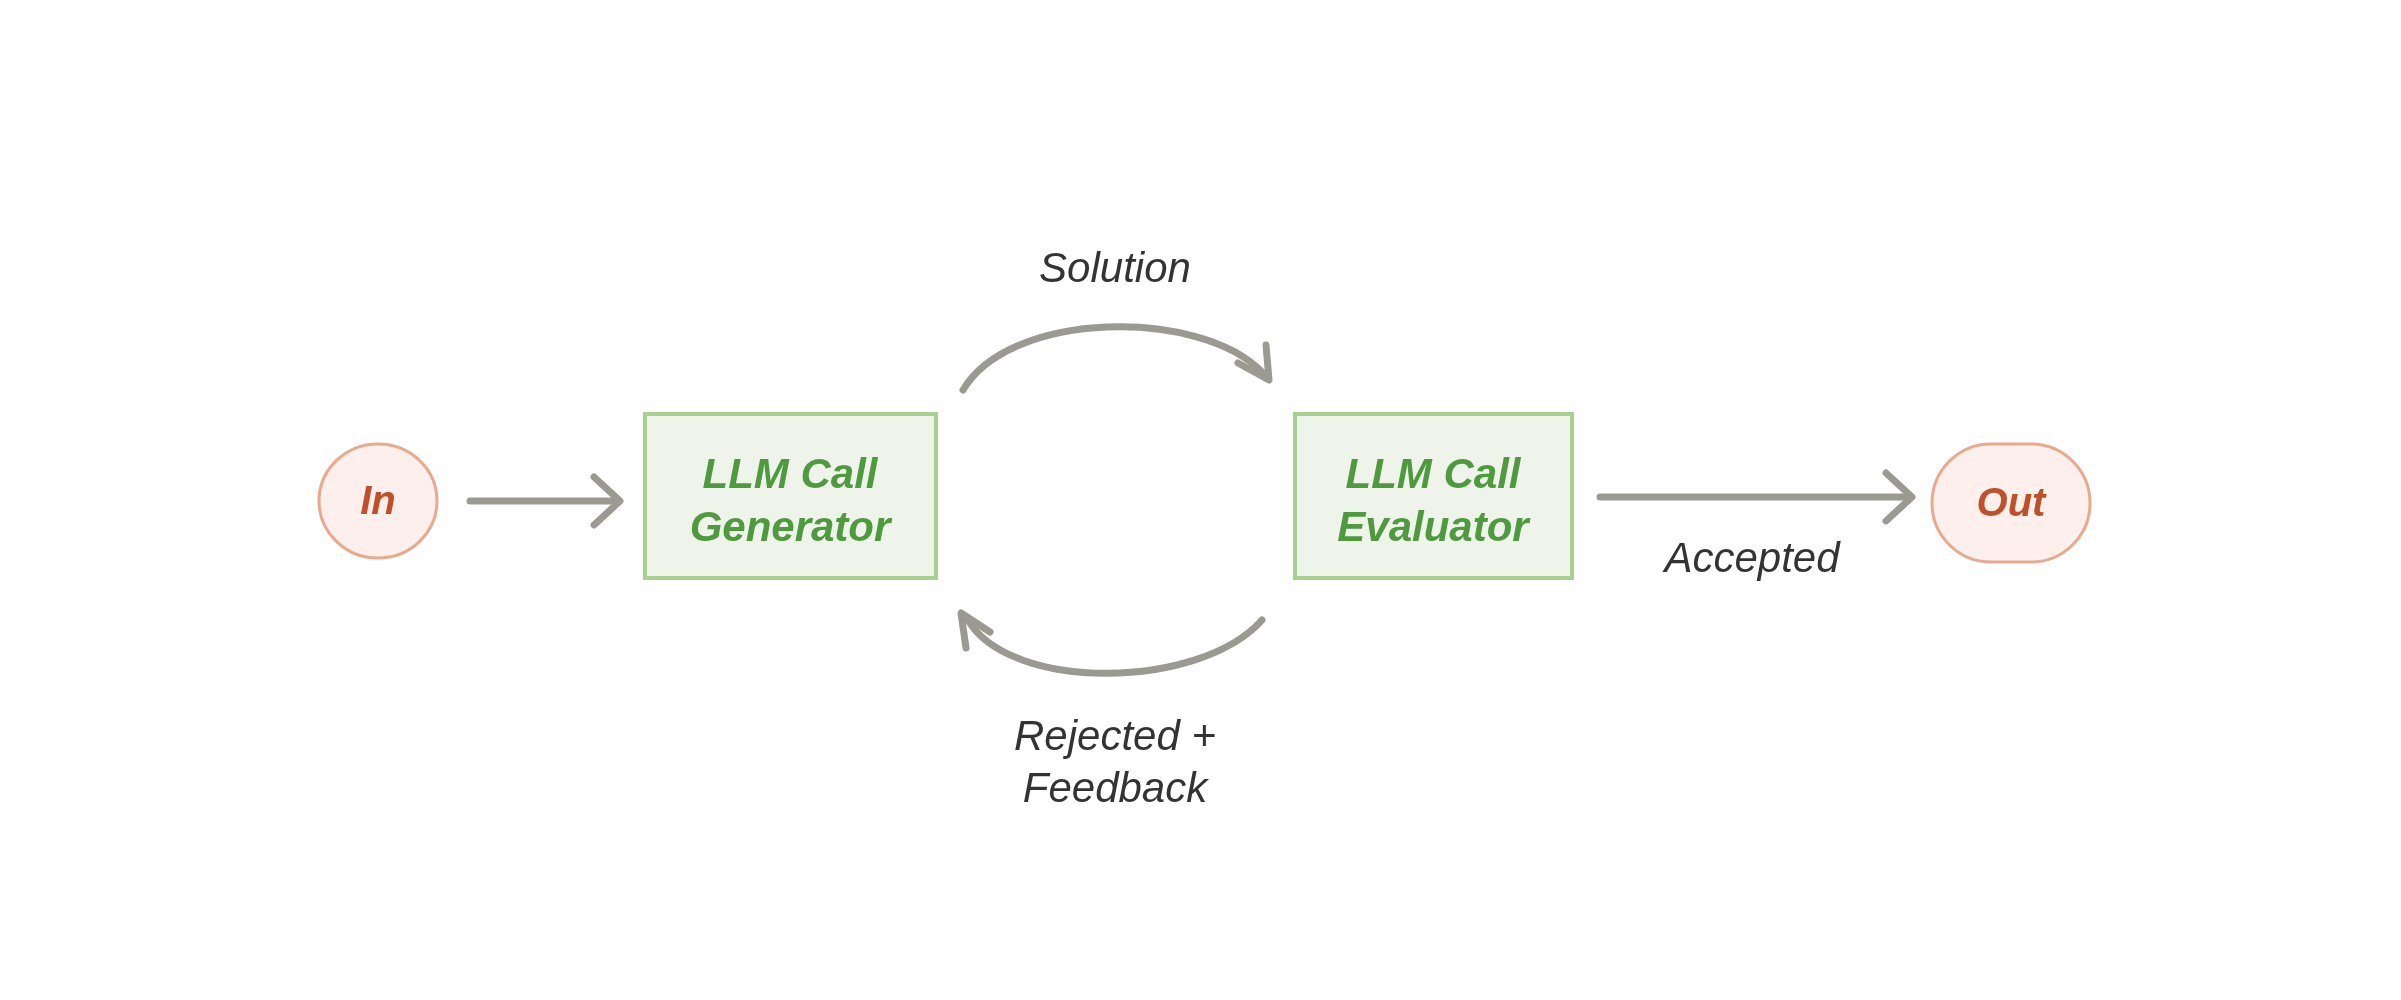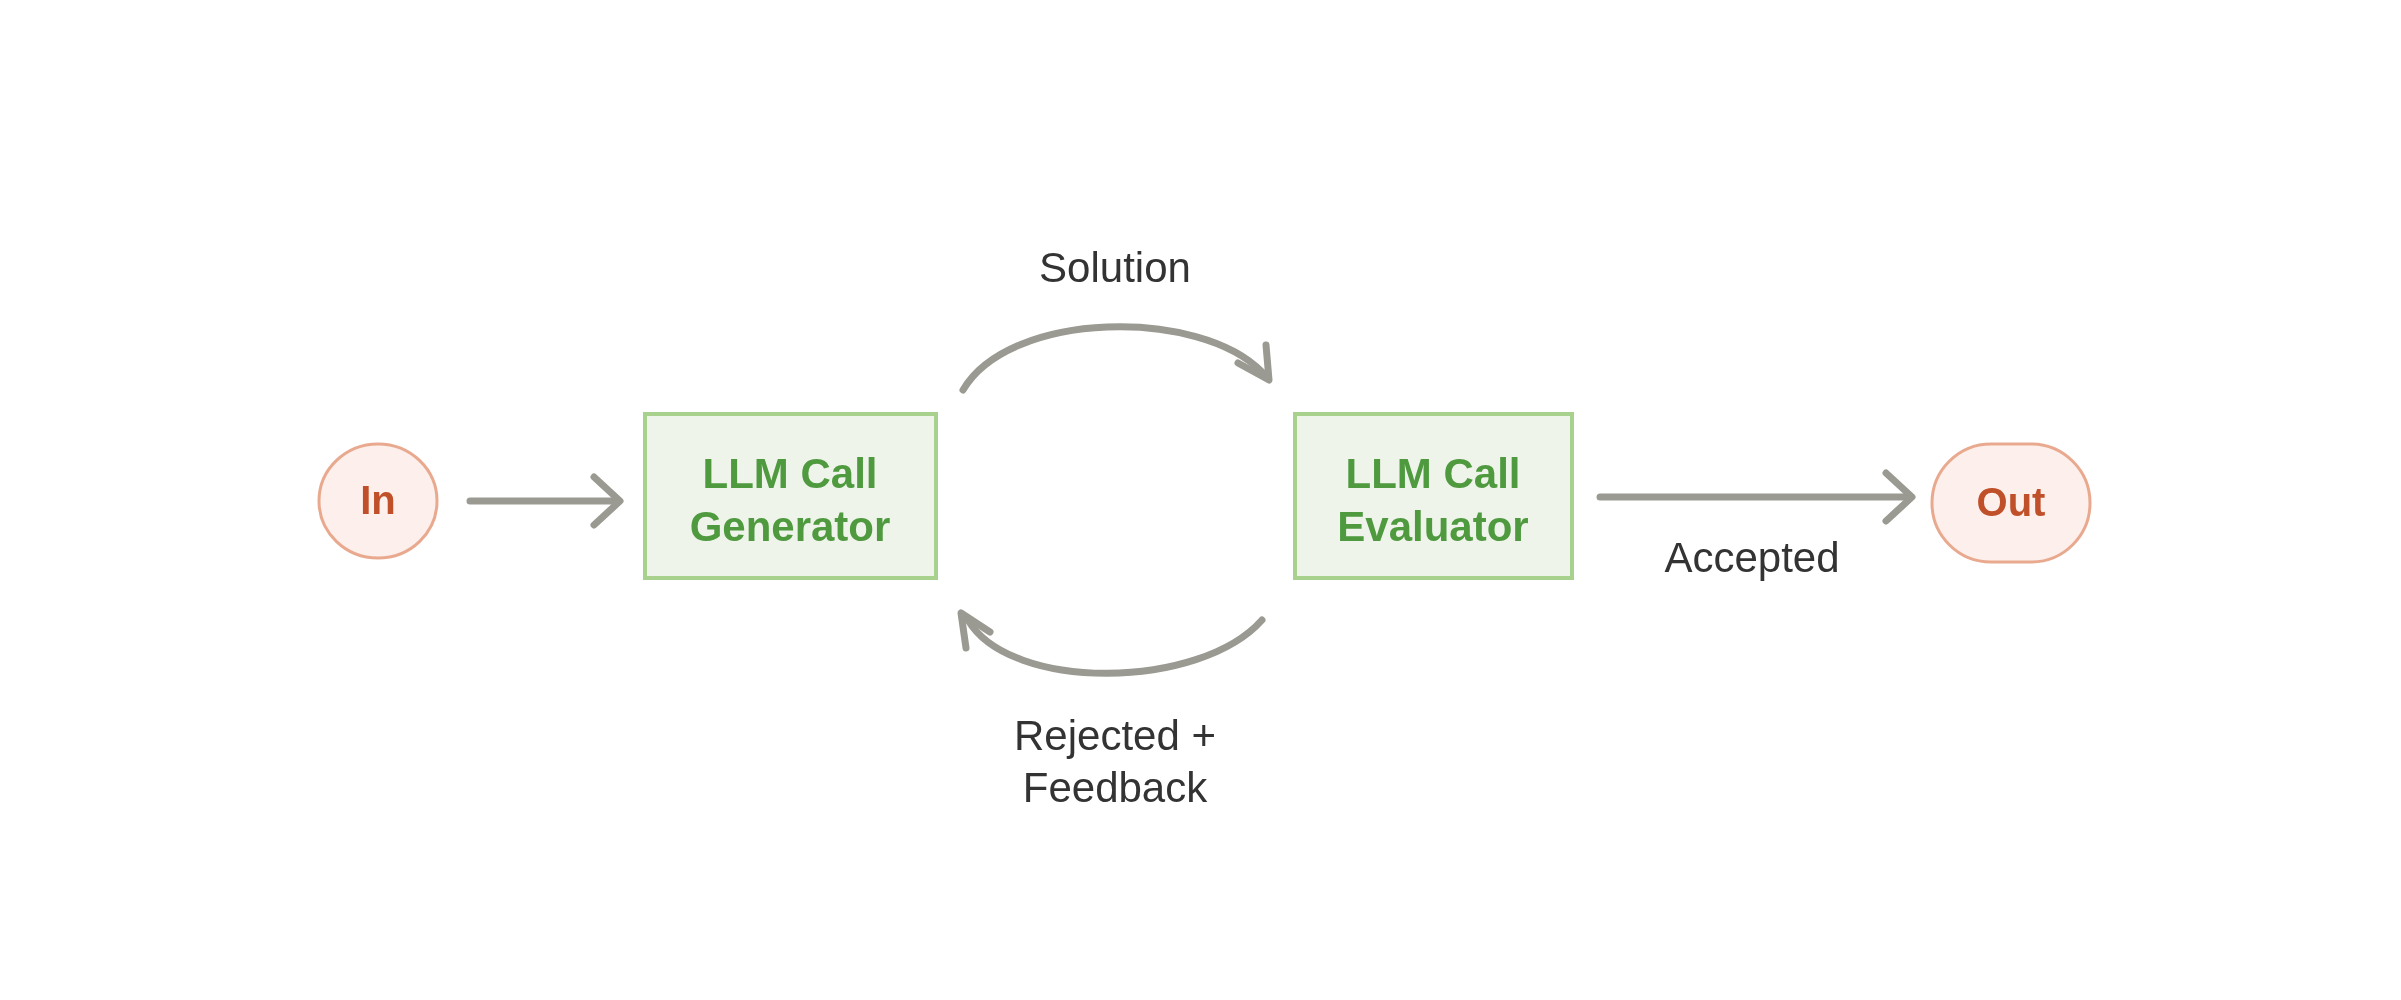--- a/index.html
+++ b/index.html
@@ -10,20 +10,21 @@
   }
   body {
     font-family: "Liberation Sans", "DejaVu Sans", sans-serif;
   }
   #canvas {
     position: relative;
     width: 2401px;
     height: 1000px;
     background: #ffffff;
     overflow: hidden;
+    font-style: italic;
   }
   #diagram-svg {
     position: absolute;
     top: 0;
     left: 0;
     width: 2401px;
     height: 1000px;
   }
   .node-label {
     font-weight: bold;

